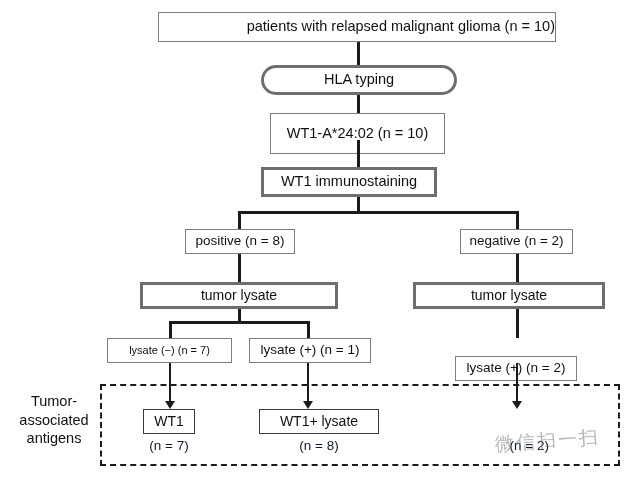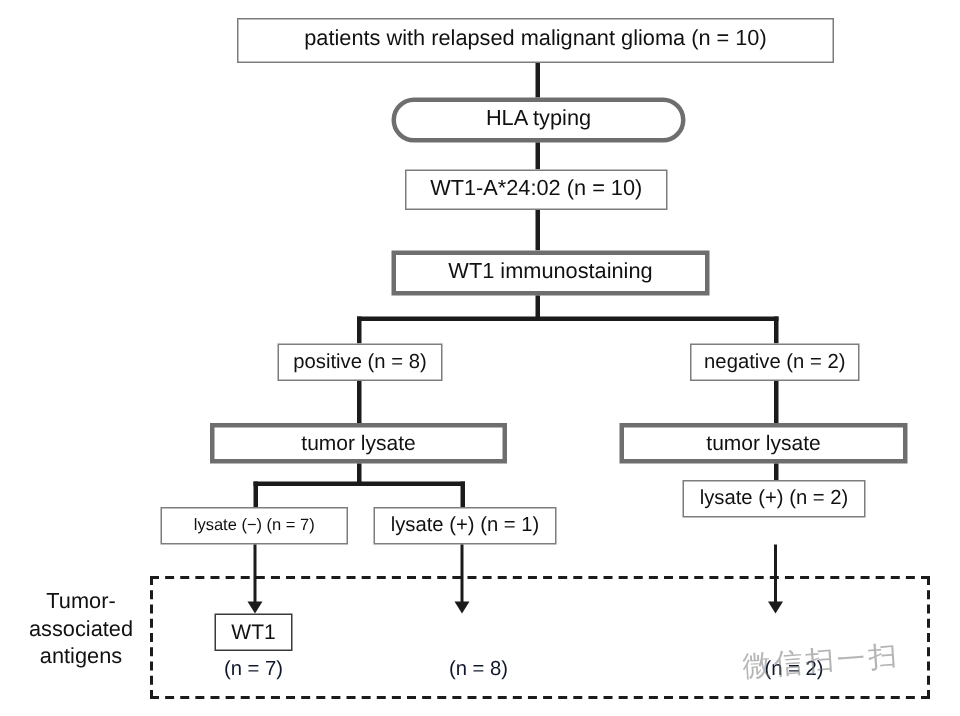--- a/index.html
+++ b/index.html
@@ -95,39 +95,39 @@
     transform: rotate(-4deg);
     pointer-events: none;
     user-select: none;
   }
 </style>
 </head>
 <body>
 
 <div id="canvas">
 
-  <div class="box thin" style="left:158px; top:12px; width:398px; height:30px; font-size:14.5px;">
+  <div class="box thin" style="left:158px; top:12px; width:398px; height:30px; font-size:14.5px;justify-content:flex-end;">
     <span>patients with relapsed malignant glioma (n = 10)</span>
   </div>
 
   <div class="vline" style="left:357px; top:42px; height:23px;"></div>
 
   <div class="box thick" style="left:261px; top:65px; width:196px; height:30px; font-size:14.5px;border-radius:15px;">
     <span>HLA typing</span>
   </div>
 
   <div class="vline" style="left:357px; top:95px; height:18px;"></div>
 
-  <div class="box thin" style="left:270px; top:113px; width:175px; height:27px; font-size:14.5px;">
+  <div class="box thin" style="left:270px; top:113px; width:175px; height:41px; font-size:14.5px;">
     <span>WT1-A*24:02 (n = 10)</span>
   </div>
 
   <div class="vline" style="left:357px; top:140px; height:27px;"></div>
 
-  <div class="box thick" style="left:261px; top:167px; width:212px; height:30px; font-size:14.5px;">
+  <div class="box thick" style="left:261px; top:167px; width:176px; height:30px; font-size:14.5px;">
     <span>WT1 immunostaining</span>
   </div>
 
   <div class="vline" style="left:357px; top:197px; height:16px;"></div>
   <div class="hline" style="left:238px; top:211px; width:281px;"></div>
   <div class="vline" style="left:238px; top:211px; height:18px;"></div>
   <div class="vline" style="left:516px; top:211px; height:18px;"></div>
 
   <div class="box thin" style="left:185px; top:229px; width:110px; height:25px; font-size:13.5px;">
     <span>positive (n = 8)</span>
@@ -152,21 +152,21 @@
   <div class="vline" style="left:307px; top:321px; height:17px;"></div>
 
   <div class="vline" style="left:516px; top:309px; height:29px;"></div>
 
   <div class="box thin" style="left:107px; top:338px; width:125px; height:25px; font-size:11px;">
     <span>lysate (−) (n = 7)</span>
   </div>
   <div class="box thin" style="left:249px; top:338px; width:122px; height:25px; font-size:13.5px;text-align:center;">
     <span>lysate (+) (n = 1)</span>
   </div>
-  <div class="box thin" style="left:455px; top:320px; width:122px; height:25px; font-size:13.5px;">
+  <div class="box thin" style="left:455px; top:356px; width:122px; height:25px; font-size:13.5px;">
     <span>lysate (+) (n = 2)</span>
   </div>
 
   <div class="vline thinline" style="left:169px; top:363px; height:40px;"></div>
   <div class="arrow-head" style="left:165px; top:401px;"></div>
 
   <div class="vline thinline" style="left:307px; top:363px; height:40px;"></div>
   <div class="arrow-head" style="left:303px; top:401px;"></div>
 
   <div class="vline thinline" style="left:516px; top:363px; height:40px;"></div>
@@ -176,19 +176,22 @@
 
   <div class="free-text" style="left:10px; top:392px; width:88px; font-size:14.5px;">Tumor-
 associated
 antigens</div>
 
   <div class="box plain" style="left:143px; top:409px; width:52px; height:25px; font-size:14px;">
     <span>WT1</span>
   </div>
   <div class="caption" style="left:143px; top:438px; width:52px; font-size:13.5px;">(n = 7)</div>
 
+  <div class="box plain" style="left:259px; top:409px; width:120px; height:25px; font-size:14px;">
+    <span>WT1+ lysate</span>
+  </div>
   <div class="caption" style="left:259px; top:438px; width:120px; font-size:13.5px;">(n = 8)</div>
 
   <div class="caption" style="left:484px; top:438px; width:65px; font-size:13.5px;text-align:right;">(n = 2)</div>
 
   <div class="watermark" style="left:495px; top:428px; font-size:19px;">微信扫一扫</div>
 
 </div>
 
 </body></html>

